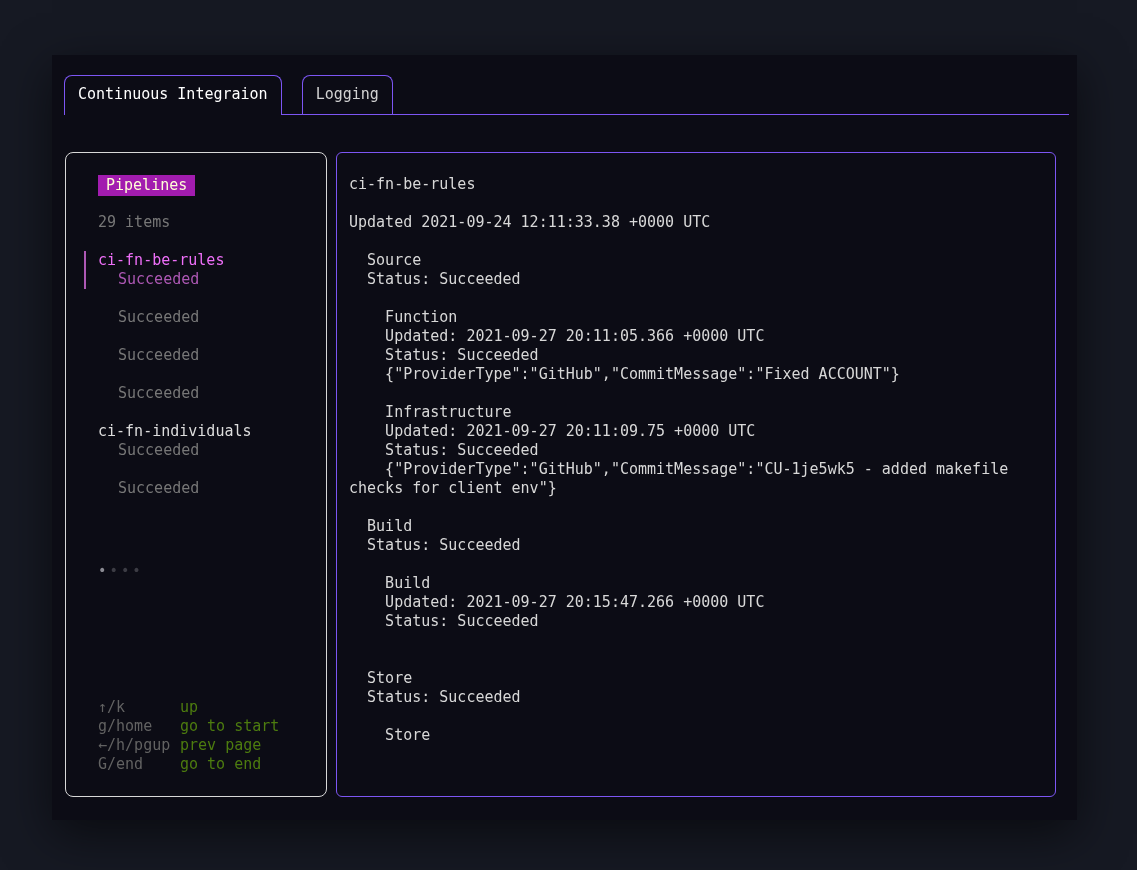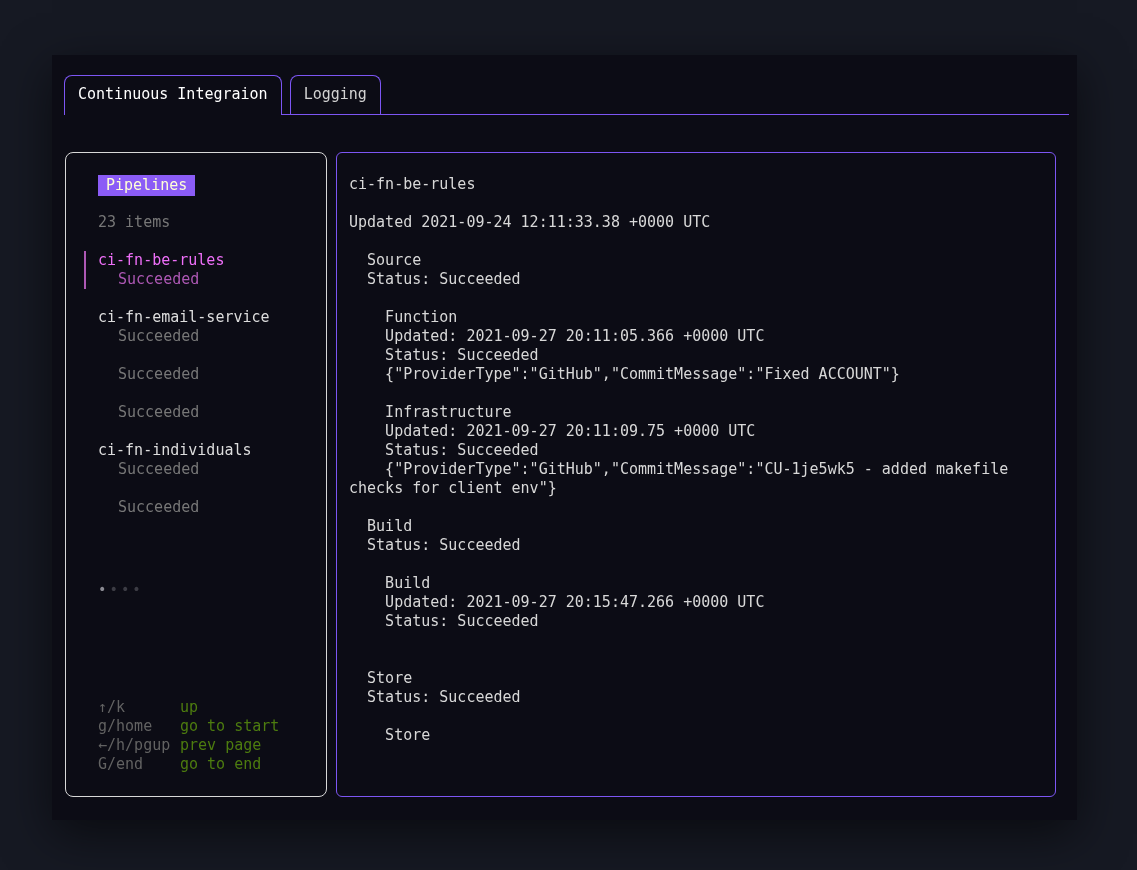--- a/index.html
+++ b/index.html
@@ -15,21 +15,21 @@
       linear-gradient(180deg, #14161f 0%, #171a24 62%, #2e3744 88%, #4c5a68 100%);
   }
   .window {
     position:absolute; left:52px; top:55px; width:1025px; height:765px;
     background:#0c0c15;
     box-shadow:0 14px 46px rgba(0,0,0,.55);
   }
   
   .tabs {
     position:absolute; left:12px; top:20px; right:8px; height:40px;
-    display:flex; align-items:flex-end; gap:8px;
+    display:flex; align-items:flex-end; gap:20px;
     border-bottom:1px solid #7D56F4;
   }
   .tab {
     border:1px solid #7D56F4; border-bottom:none;
     border-radius:8px 8px 0 0;
     padding:0 13px; height:39px; line-height:37px;
     font-size:15px; color:#d2d2d2; position:relative; cursor:default;
     white-space:nowrap;
   }
   .tab.active { color:#ffffff; }
@@ -40,21 +40,21 @@
   
   .panel-left {
     position:absolute; left:13px; top:97px; width:262px; height:645px;
     border:1px solid #d8d8d8; border-radius:8px;
     padding:22px 12px 22px 32px;
     display:flex; flex-direction:column;
     font-size:15px; line-height:19px;
   }
   .list-title {
     align-self:flex-start;
-    background:#8b5cf6; color:#ffffd7;
+    background:#a21caf; color:#ffffd7;
     padding:1px 8px;
   }
   .list-count { color:#777777; margin-top:17px; }
   .pipeline-list { margin-top:19px; }
   .pipeline-item {
     margin-bottom:19px; margin-left:-14px;
     border-left:2px solid transparent; padding-left:12px;
     white-space:nowrap; overflow:hidden; cursor:default;
   }
   .pipeline-item .name { color:#dddddd; }
@@ -85,28 +85,27 @@
 
 <div class="window">
 
   <div class="tabs">
       <div class="tab active"><span>Continuous Integraion</span></div>
       <div class="tab"><span>Logging</span></div>
     </div>
 
   <div class="panel-left">
     <div class="list-title">Pipelines</div>
-    <div class="list-count">23 items</div>
+    <div class="list-count">29 items</div>
     <div class="pipeline-list">
         <div class="pipeline-item selected">
     <div class="name">ci-fn-be-rules</div>
     <div class="status">Succeeded</div>
   </div>
         <div class="pipeline-item">
-    <div class="name">ci-fn-email-service</div>
     <div class="status">Succeeded</div>
   </div>
         <div class="pipeline-item">
     <div class="status">Succeeded</div>
   </div>
         <div class="pipeline-item">
     <div class="status">Succeeded</div>
   </div>
         <div class="pipeline-item">
     <div class="name">ci-fn-individuals</div>

